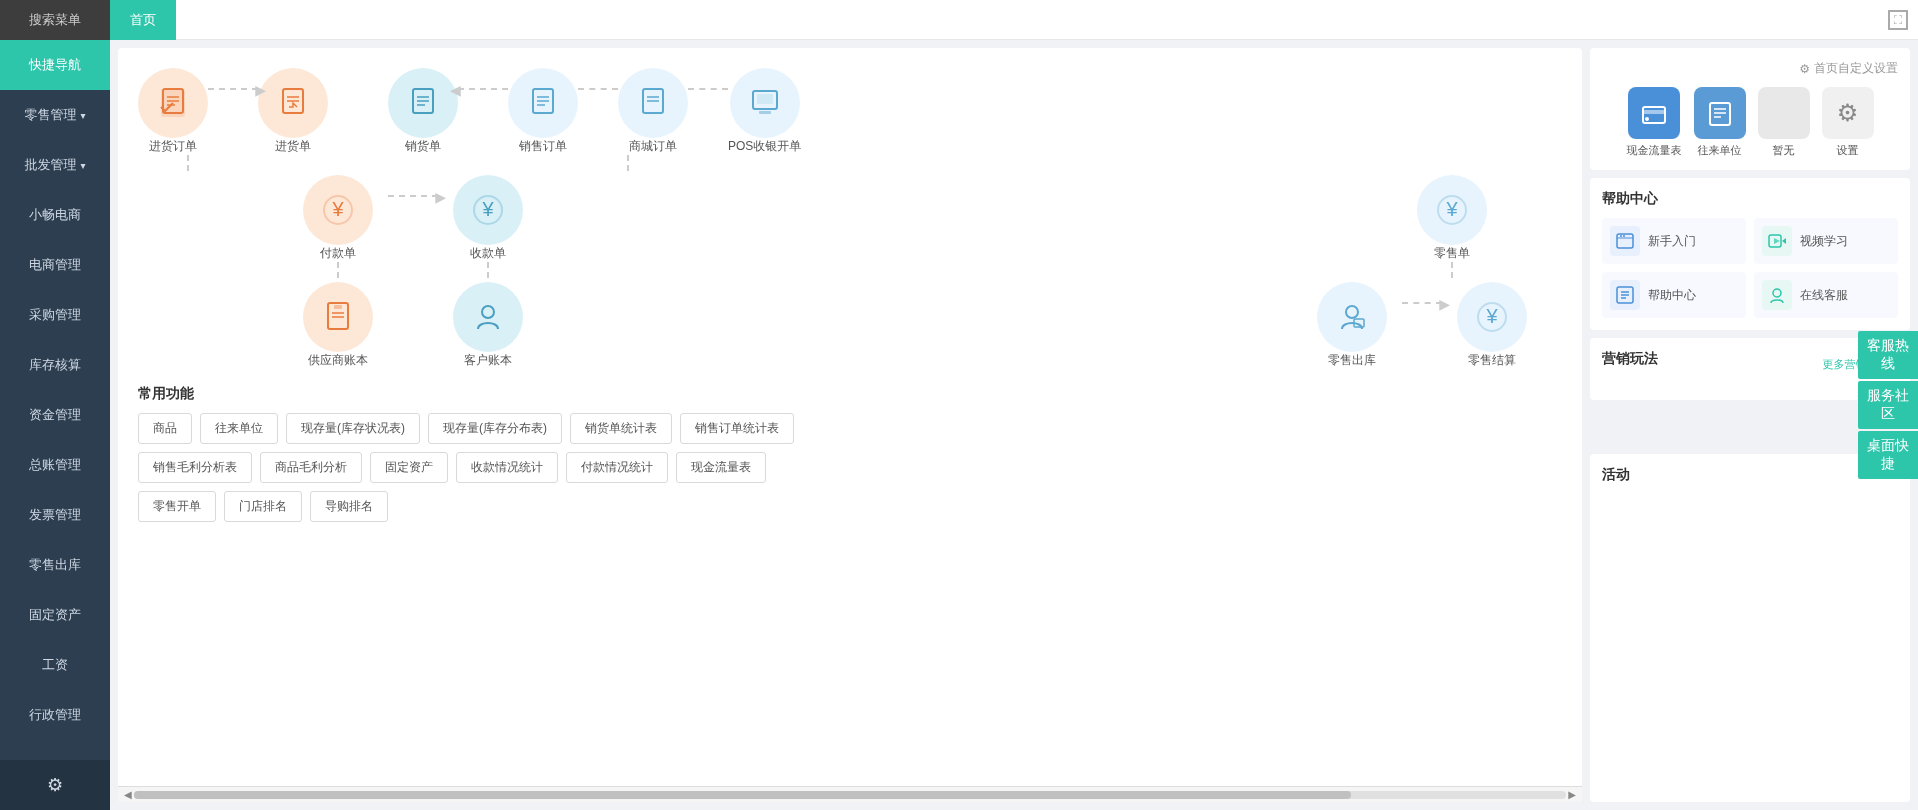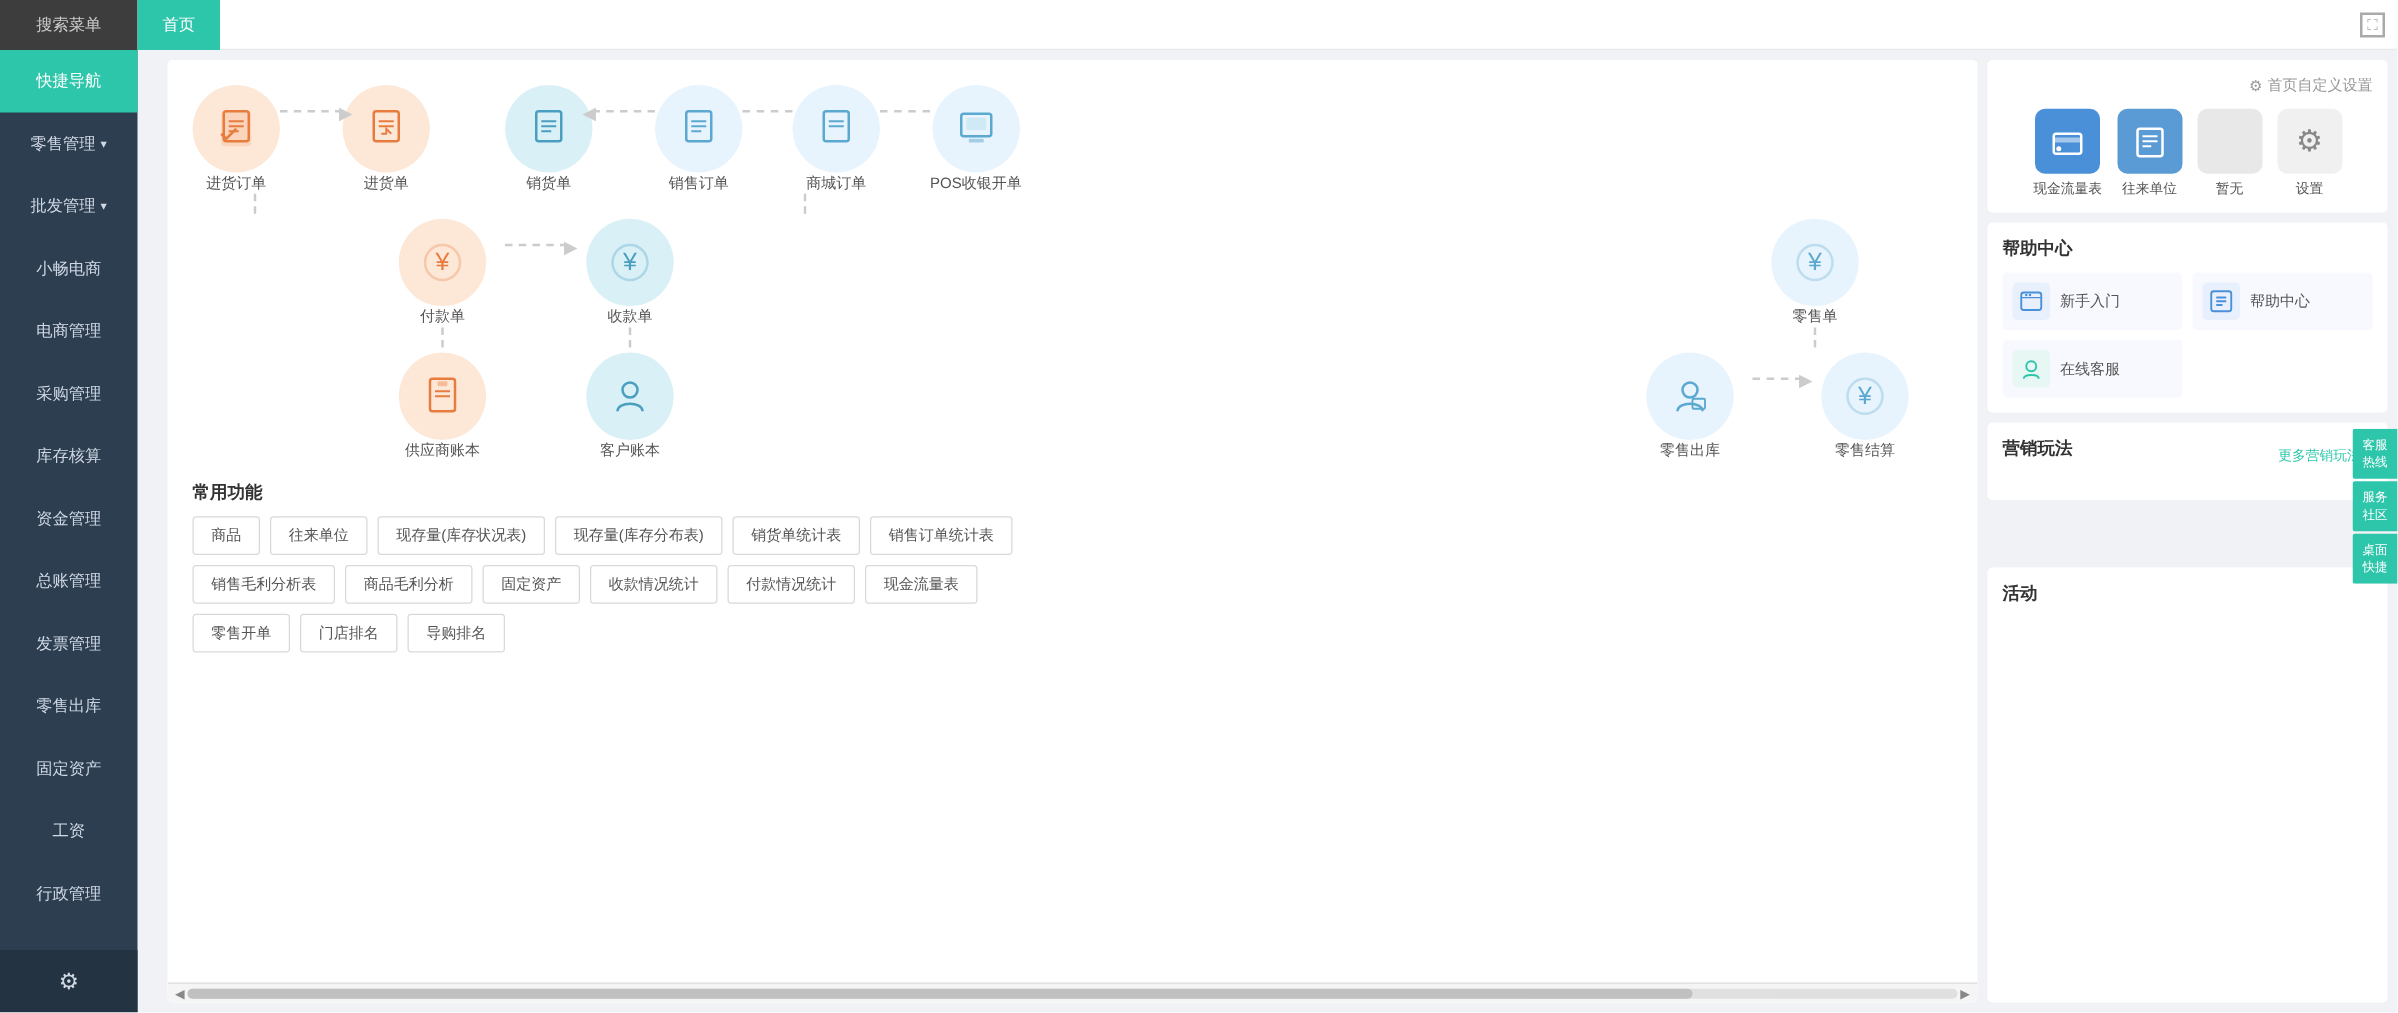--- a/index.html
+++ b/index.html
@@ -6,21 +6,21 @@
     body { font-family: 'Microsoft YaHei', sans-serif; font-size: 13px; background: #f0f2f5; width: 1918px; height: 810px; overflow: hidden; display: flex; flex-direction: column; }
 
     
     .top-bar { height: 40px; background: #fff; display: flex; align-items: center; border-bottom: 1px solid #e8e8e8; }
     .search-menu { width: 110px; height: 40px; background: #3d3d3d; color: #ccc; display: flex; align-items: center; justify-content: center; font-size: 13px; cursor: pointer; flex-shrink: 0; }
     .tab-home { height: 40px; background: #2ec6aa; color: #fff; padding: 0 20px; display: flex; align-items: center; font-size: 13px; cursor: pointer; }
     .top-right { margin-left: auto; padding-right: 10px; display: flex; align-items: center; }
     .fullscreen-icon { width: 20px; height: 20px; border: 2px solid #aaa; display: flex; align-items: center; justify-content: center; cursor: pointer; }
 
     
-    .main-layout { display: flex; flex: 1; overflow: hidden; gap: 16px; }
+    .main-layout { display: flex; flex: 1; overflow: hidden; }
 
     
     .sidebar { width: 110px; background: #2c3e50; display: flex; flex-direction: column; flex-shrink: 0; }
     .sidebar-item { height: 50px; display: flex; align-items: center; justify-content: center; color: #d0d8e4; font-size: 13px; cursor: pointer; position: relative; }
     .sidebar-item.active { background: #2ec6aa; color: #fff; }
     .sidebar-item .arrow { font-size: 10px; margin-left: 4px; }
     .sidebar-item.settings { margin-top: auto; background: #243342; }
 
     
     .content-area { flex: 1; display: flex; flex-direction: column; overflow: hidden; }
@@ -71,21 +71,21 @@
     .node-label { font-size: 12px; color: #555; text-align: center; }
 
     
     .common-func { margin-top: 16px; }
     .common-func-title { font-size: 14px; font-weight: bold; color: #333; margin-bottom: 10px; }
     .func-buttons { display: flex; flex-wrap: wrap; gap: 8px; }
     .func-btn { padding: 6px 14px; border: 1px solid #d9d9d9; background: #fff; border-radius: 3px; font-size: 12px; color: #555; cursor: pointer; }
 
     
     .float-btns { position: fixed; right: 0; top: 50%; transform: translateY(-50%); display: flex; flex-direction: column; gap: 2px; z-index: 100; }
-    .float-btn { width: 36px; padding: 6px 4px; background: #2ec6aa; color: #fff; font-size: 10px; text-align: center; cursor: pointer; border-radius: 2px 0 0 2px; writing-mode: horizontal-tb; }
+    .float-btn { width: 60px; padding: 6px 4px; background: #2ec6aa; color: #fff; font-size: 14px; text-align: center; cursor: pointer; border-radius: 2px 0 0 2px; writing-mode: horizontal-tb; }
     .node-wrapper { display: flex; flex-direction: column; align-items: center; }
 
     
     .scroll-bar { height: 16px; background: #f5f5f5; border-top: 1px solid #ddd; display: flex; align-items: center; padding: 0 4px; }
     .scroll-track { flex: 1; height: 8px; background: #e0e0e0; border-radius: 4px; position: relative; }
     .scroll-thumb { position: absolute; left: 0; height: 8px; background: #c0c0c0; border-radius: 4px; width: 85%; }
     .scroll-arrow { font-size: 10px; color: #888; cursor: pointer; padding: 0 2px; }
   </style>
 </head>
 <body>
@@ -485,20 +485,30 @@
             <div class="help-item">
               <div class="help-icon blue">
                 <svg width="20" height="20" viewBox="0 0 20 20">
                     <rect x="2" y="3" width="16" height="14" rx="2" fill="none" stroke="#4a90d9" stroke-width="1.5"></rect>
                     <line x1="2" y1="7" x2="18" y2="7" stroke="#4a90d9" stroke-width="1"></line>
                     <circle cx="6" cy="5" r="1" fill="#4a90d9"></circle>
                     <circle cx="9" cy="5" r="1" fill="#4a90d9"></circle>
                   </svg>
               </div>
               <span class="help-text">新手入门</span>
+            </div>
+            <div class="help-item">
+              <div class="help-icon green">
+                <svg width="20" height="20" viewBox="0 0 20 20">
+                    <rect x="2" y="4" width="12" height="12" rx="2" fill="none" stroke="#2ec6aa" stroke-width="1.5"></rect>
+                    <polygon points="15,10 19,7 19,13" fill="#2ec6aa"></polygon>
+                    <polygon points="7,7 7,13 13,10" fill="#2ec6aa" opacity="0.7"></polygon>
+                  </svg>
+              </div>
+              <span class="help-text">视频学习</span>
             </div>
             <div class="help-item">
               <div class="help-icon blue">
                 <svg width="20" height="20" viewBox="0 0 20 20">
                     <rect x="2" y="2" width="16" height="16" rx="2" fill="none" stroke="#4a90d9" stroke-width="1.5"></rect>
                     <line x1="6" y1="7" x2="14" y2="7" stroke="#4a90d9" stroke-width="1.5"></line>
                     <line x1="6" y1="10" x2="14" y2="10" stroke="#4a90d9" stroke-width="1.5"></line>
                     <line x1="6" y1="13" x2="11" y2="13" stroke="#4a90d9" stroke-width="1.5"></line>
                   </svg>
               </div>

